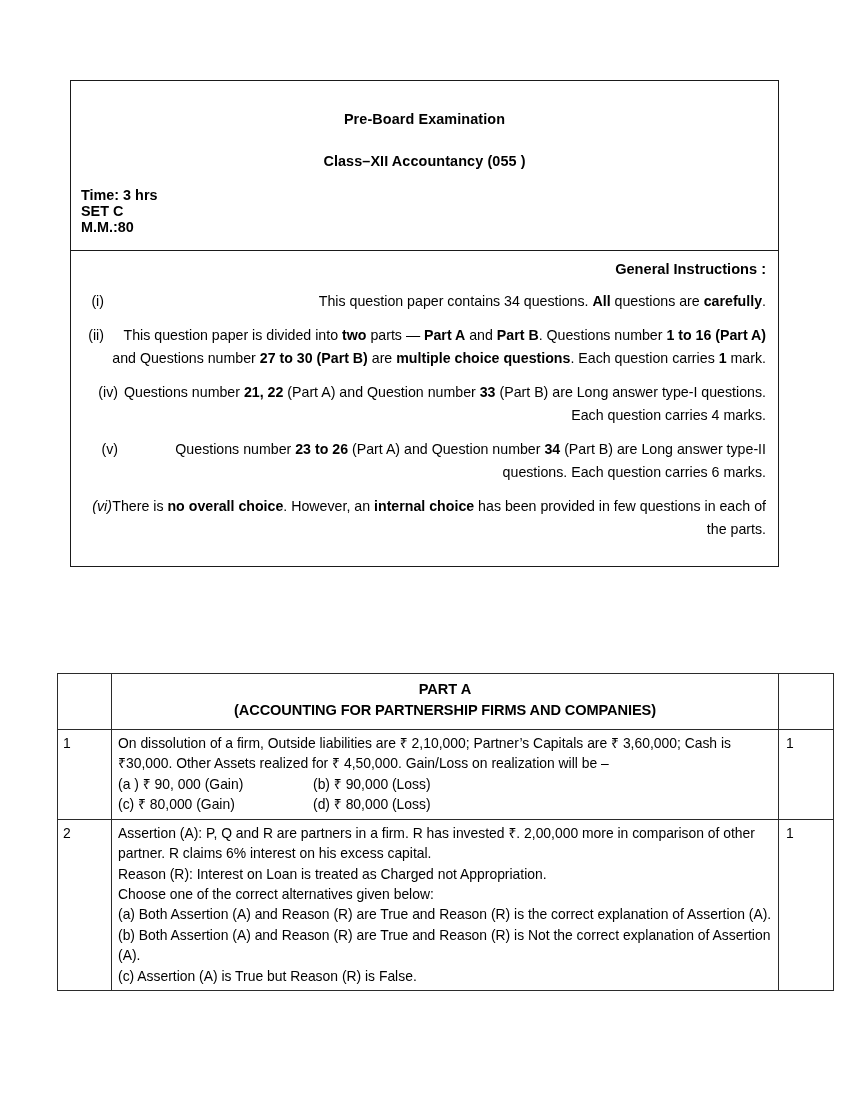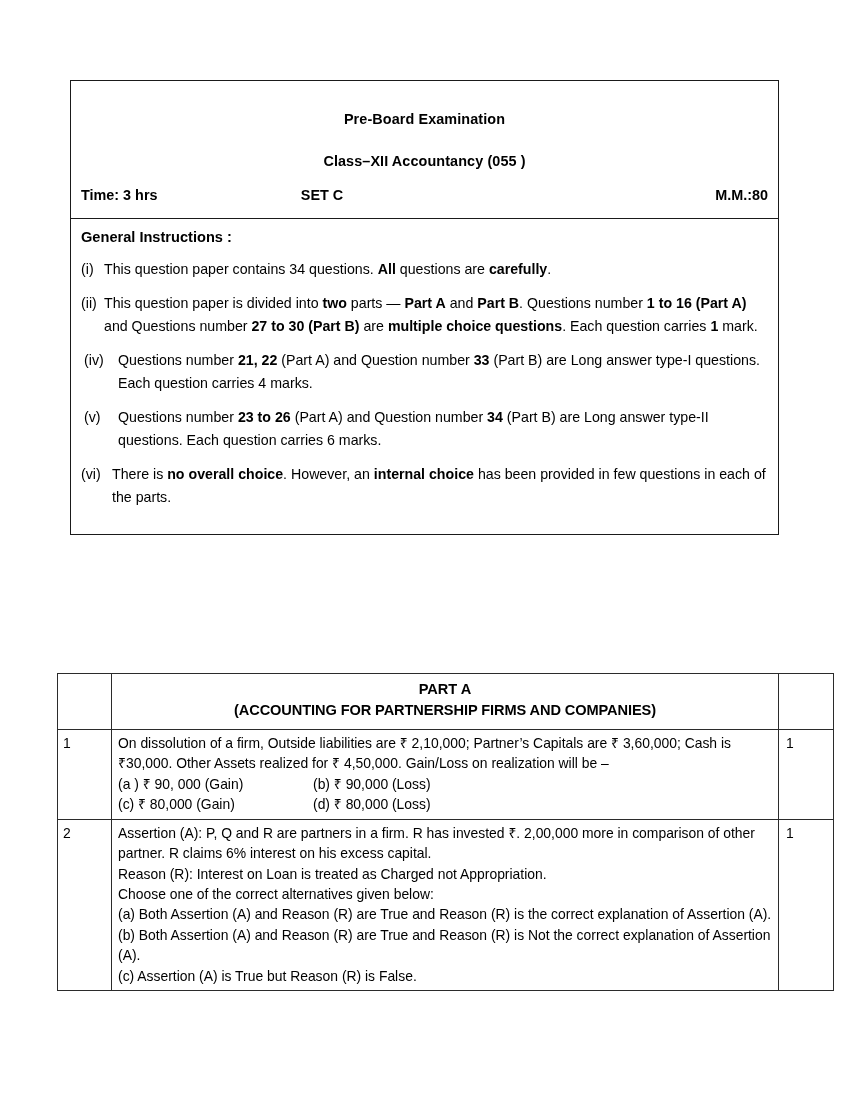--- a/index.html
+++ b/index.html
@@ -44,37 +44,39 @@
   }
   .title-line.second {
     margin-bottom: 18px;
   }
   .meta-row {
     display: flex;
     align-items: baseline;
     padding: 0 10px 9px 10px;
     font-weight: bold;
     font-size: 14.4px;
+    flex-direction: column;
   }
   .meta-left { flex: 0 0 32%; text-align: left; }
   .meta-center { flex: 1 1 auto; text-align: left; }
   .meta-right { flex: 0 0 22%; text-align: right; }
 
   .divider {
     border-top: 1.3px solid #1a1a1a;
     height: 0;
     font-size: 0;
     line-height: 0;
   }
 
   
   .instructions {
     padding: 8px 12px 14px 10px;
     font-size: 14.3px;
     line-height: 1.0;
+    text-align: right;
   }
   .gi-title {
     font-weight: bold;
     font-size: 14.6px;
     margin: 3px 0 13px 0;
   }
   .gi-lead {
     margin: 0 0 13px 0;
     font-size: 14.2px;
   }
@@ -89,21 +91,21 @@
     white-space: nowrap;
   }
   .gi-text {
     flex: 1 1 auto;
   }
   .gi-item.m1 .gi-marker { width: 23px; }
   .gi-item.m2 .gi-marker { width: 23px; }
   .gi-item.m3 .gi-marker { width: 31px; }
   .gi-item.m4 .gi-marker { width: 34px; padding-left: 3px; }
   .gi-item.m5 .gi-marker { width: 34px; padding-left: 3px; }
-  .gi-item.m6 .gi-marker { width: 31px; }
+  .gi-item.m6 .gi-marker { width: 31px; font-style: italic; }
   .gi-item b { font-weight: bold; }
 
   
   .qtable {
     position: absolute;
     left: 57px;
     top: 673px;
     width: 737px;
     border-collapse: collapse;
     table-layout: fixed;

